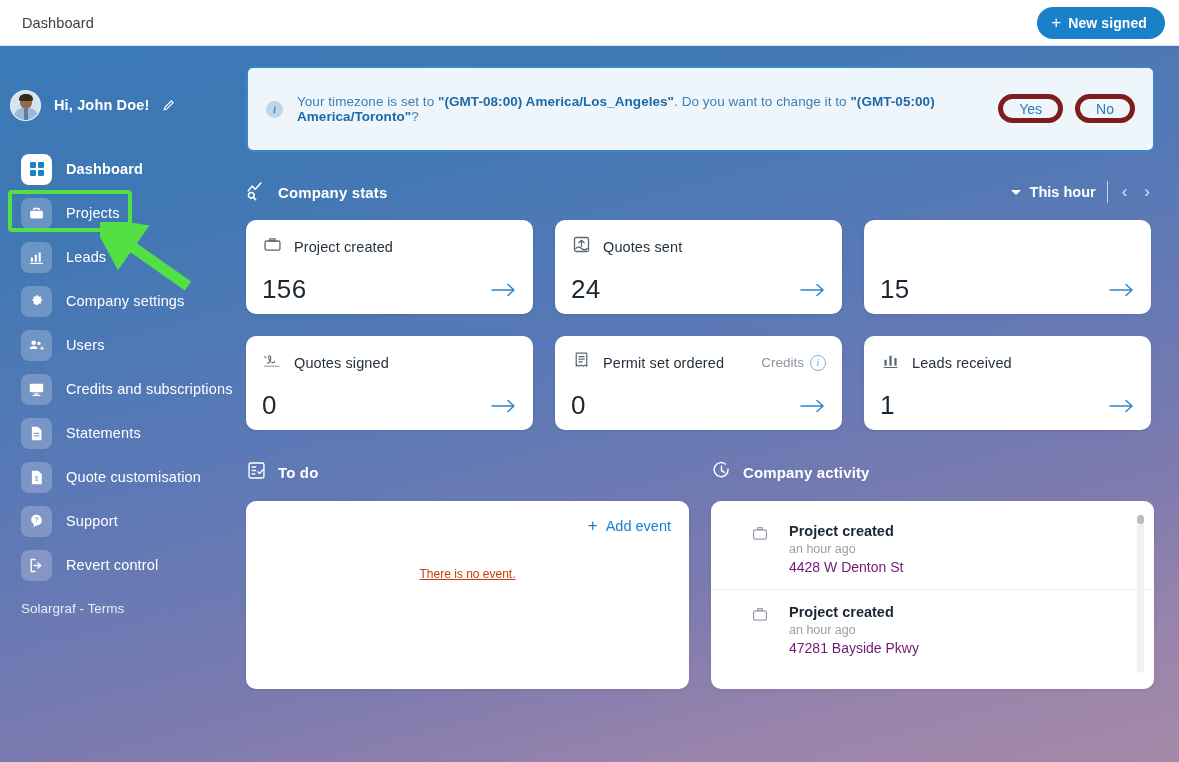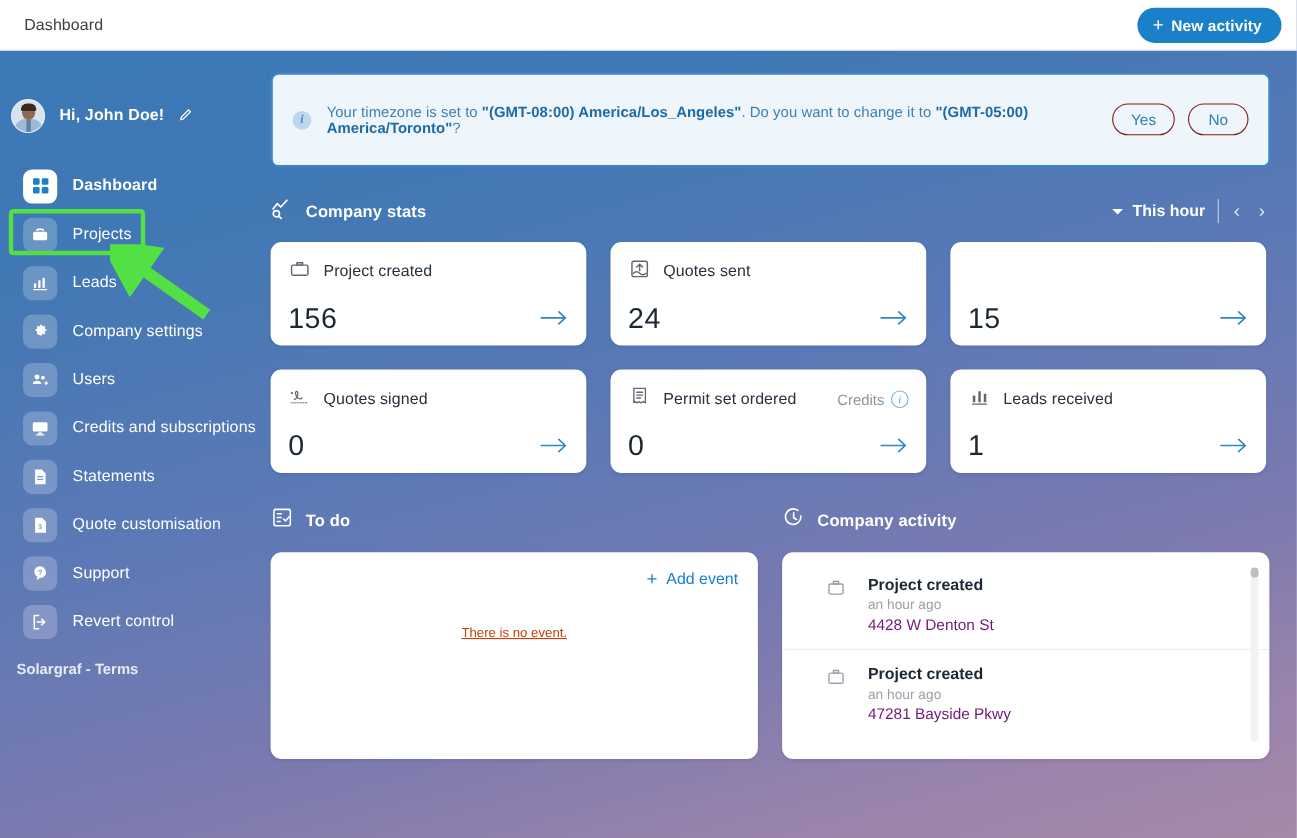--- a/index.html
+++ b/index.html
@@ -101,21 +101,21 @@
     display: flex; align-items: center; justify-content: center;
     flex: 0 0 auto;
   }
   .nav-item.active .nav-ic { background: #ffffff; }
   .nav-label {
     color: #fff; font-size: 14.5px; letter-spacing: .15px;
   }
   .nav-item.active .nav-label { font-weight: 700; }
   .terms {
     color: #e7ecf4; font-size: 13.5px;
-    padding-left: 15px; margin-top: 14px; cursor: pointer; font-weight: bold;
+    padding-left: 21px; margin-top: 14px; cursor: pointer;
   }
 
   
   .hl-box {
     position: absolute; left: 8px; top: 190px;
     width: 124px; height: 42px;
     border: 4px solid #52e045;
     border-radius: 4px;
     pointer-events: none; z-index: 40;
   }
@@ -147,21 +147,21 @@
     font-family: "Liberation Serif", serif;
   }
   .banner-body { display: flex; flex-direction: row; gap: 7px; }
   .banner-text {
     font-size: 13.5px; color: #3d7fb5; letter-spacing: .05px;
   }
   .banner-text b { color: #1d6aa8; font-weight: 700; }
   .banner-actions { display: flex; gap: 12px; }
   .pill-btn {
     min-width: 55px; height: 29px;
-    border: 1px solid #7f1d1d;
+    border: 5px solid #7f1d1d;
     border-radius: 15px;
     background: #eef5fb; color: #2f7cb5;
     font-size: 14px; font-family: "Liberation Sans", sans-serif;
     cursor: pointer; padding: 0 16px;
   }
 
   
   .sec-head {
     display: flex; align-items: center; gap: 11px;
     margin-top: 28px; height: 24px;
@@ -260,21 +260,21 @@
 </style>
 </head>
 <body>
 
 <div class="app">
 
   <div class="topbar">
     <div class="breadcrumb">Dashboard</div>
     <button class="newproj-btn">
       <span class="plus">+</span>
-      <span>New activity</span>
+      <span>New signed</span>
     </button>
   </div>
 
   <div class="sidebar">
 
     <div class="profile">
       <div class="avatar">
         <div class="body"></div>
           <div class="tie"></div>
         <div class="head"></div>

